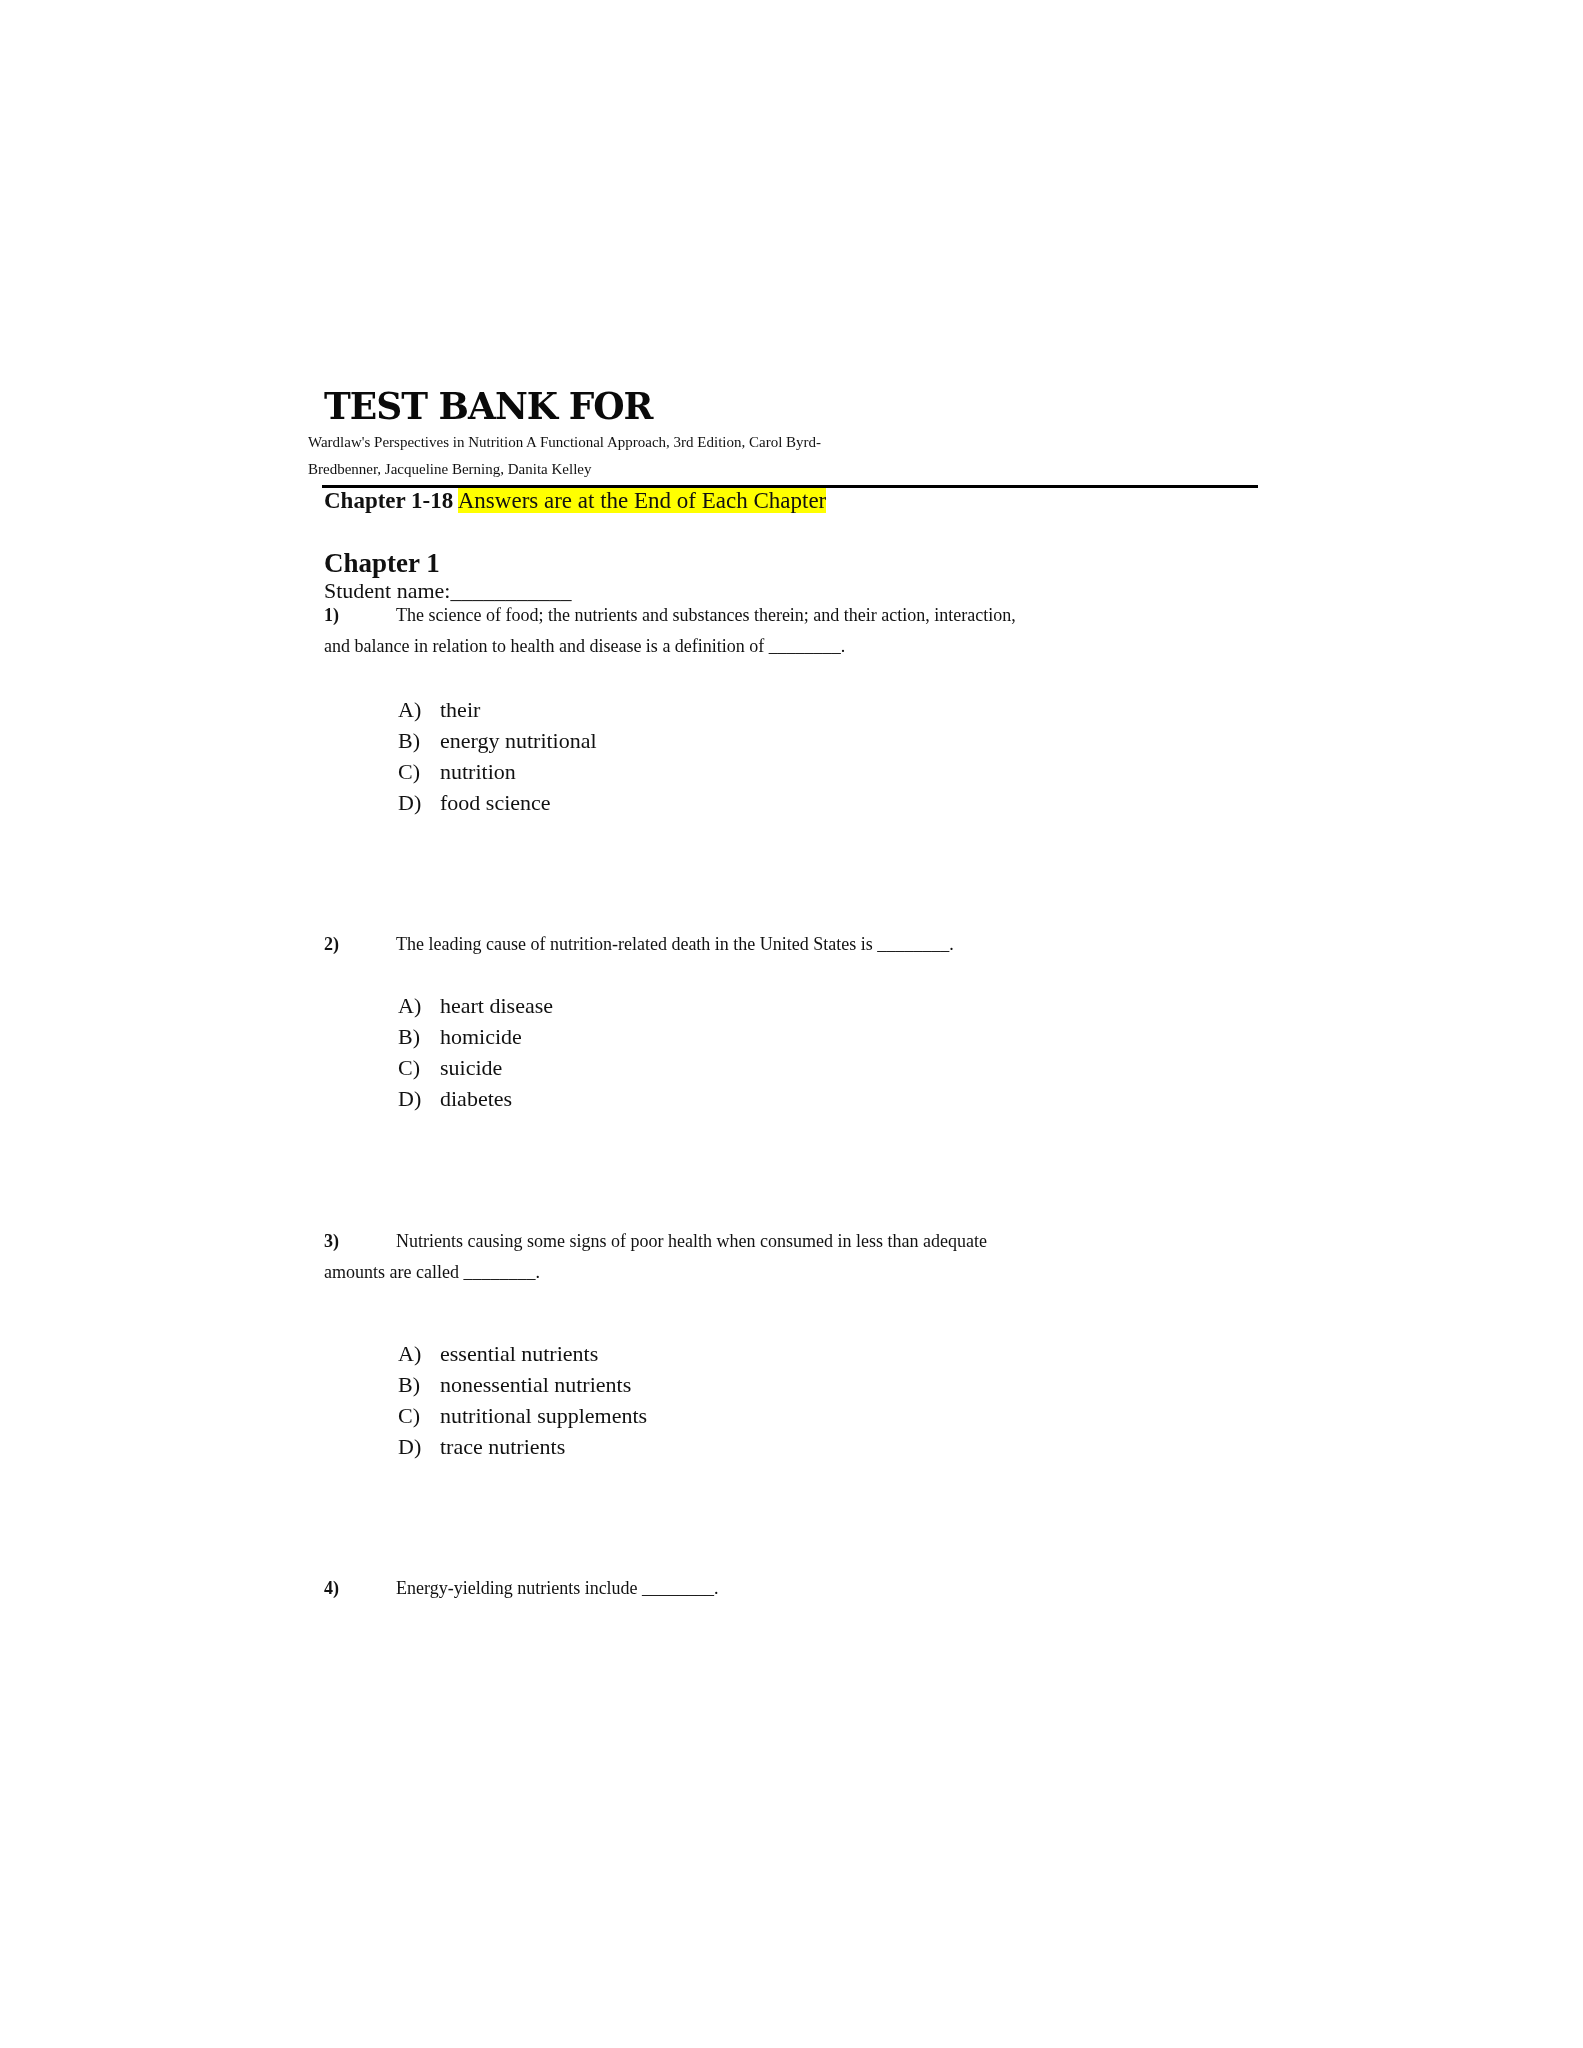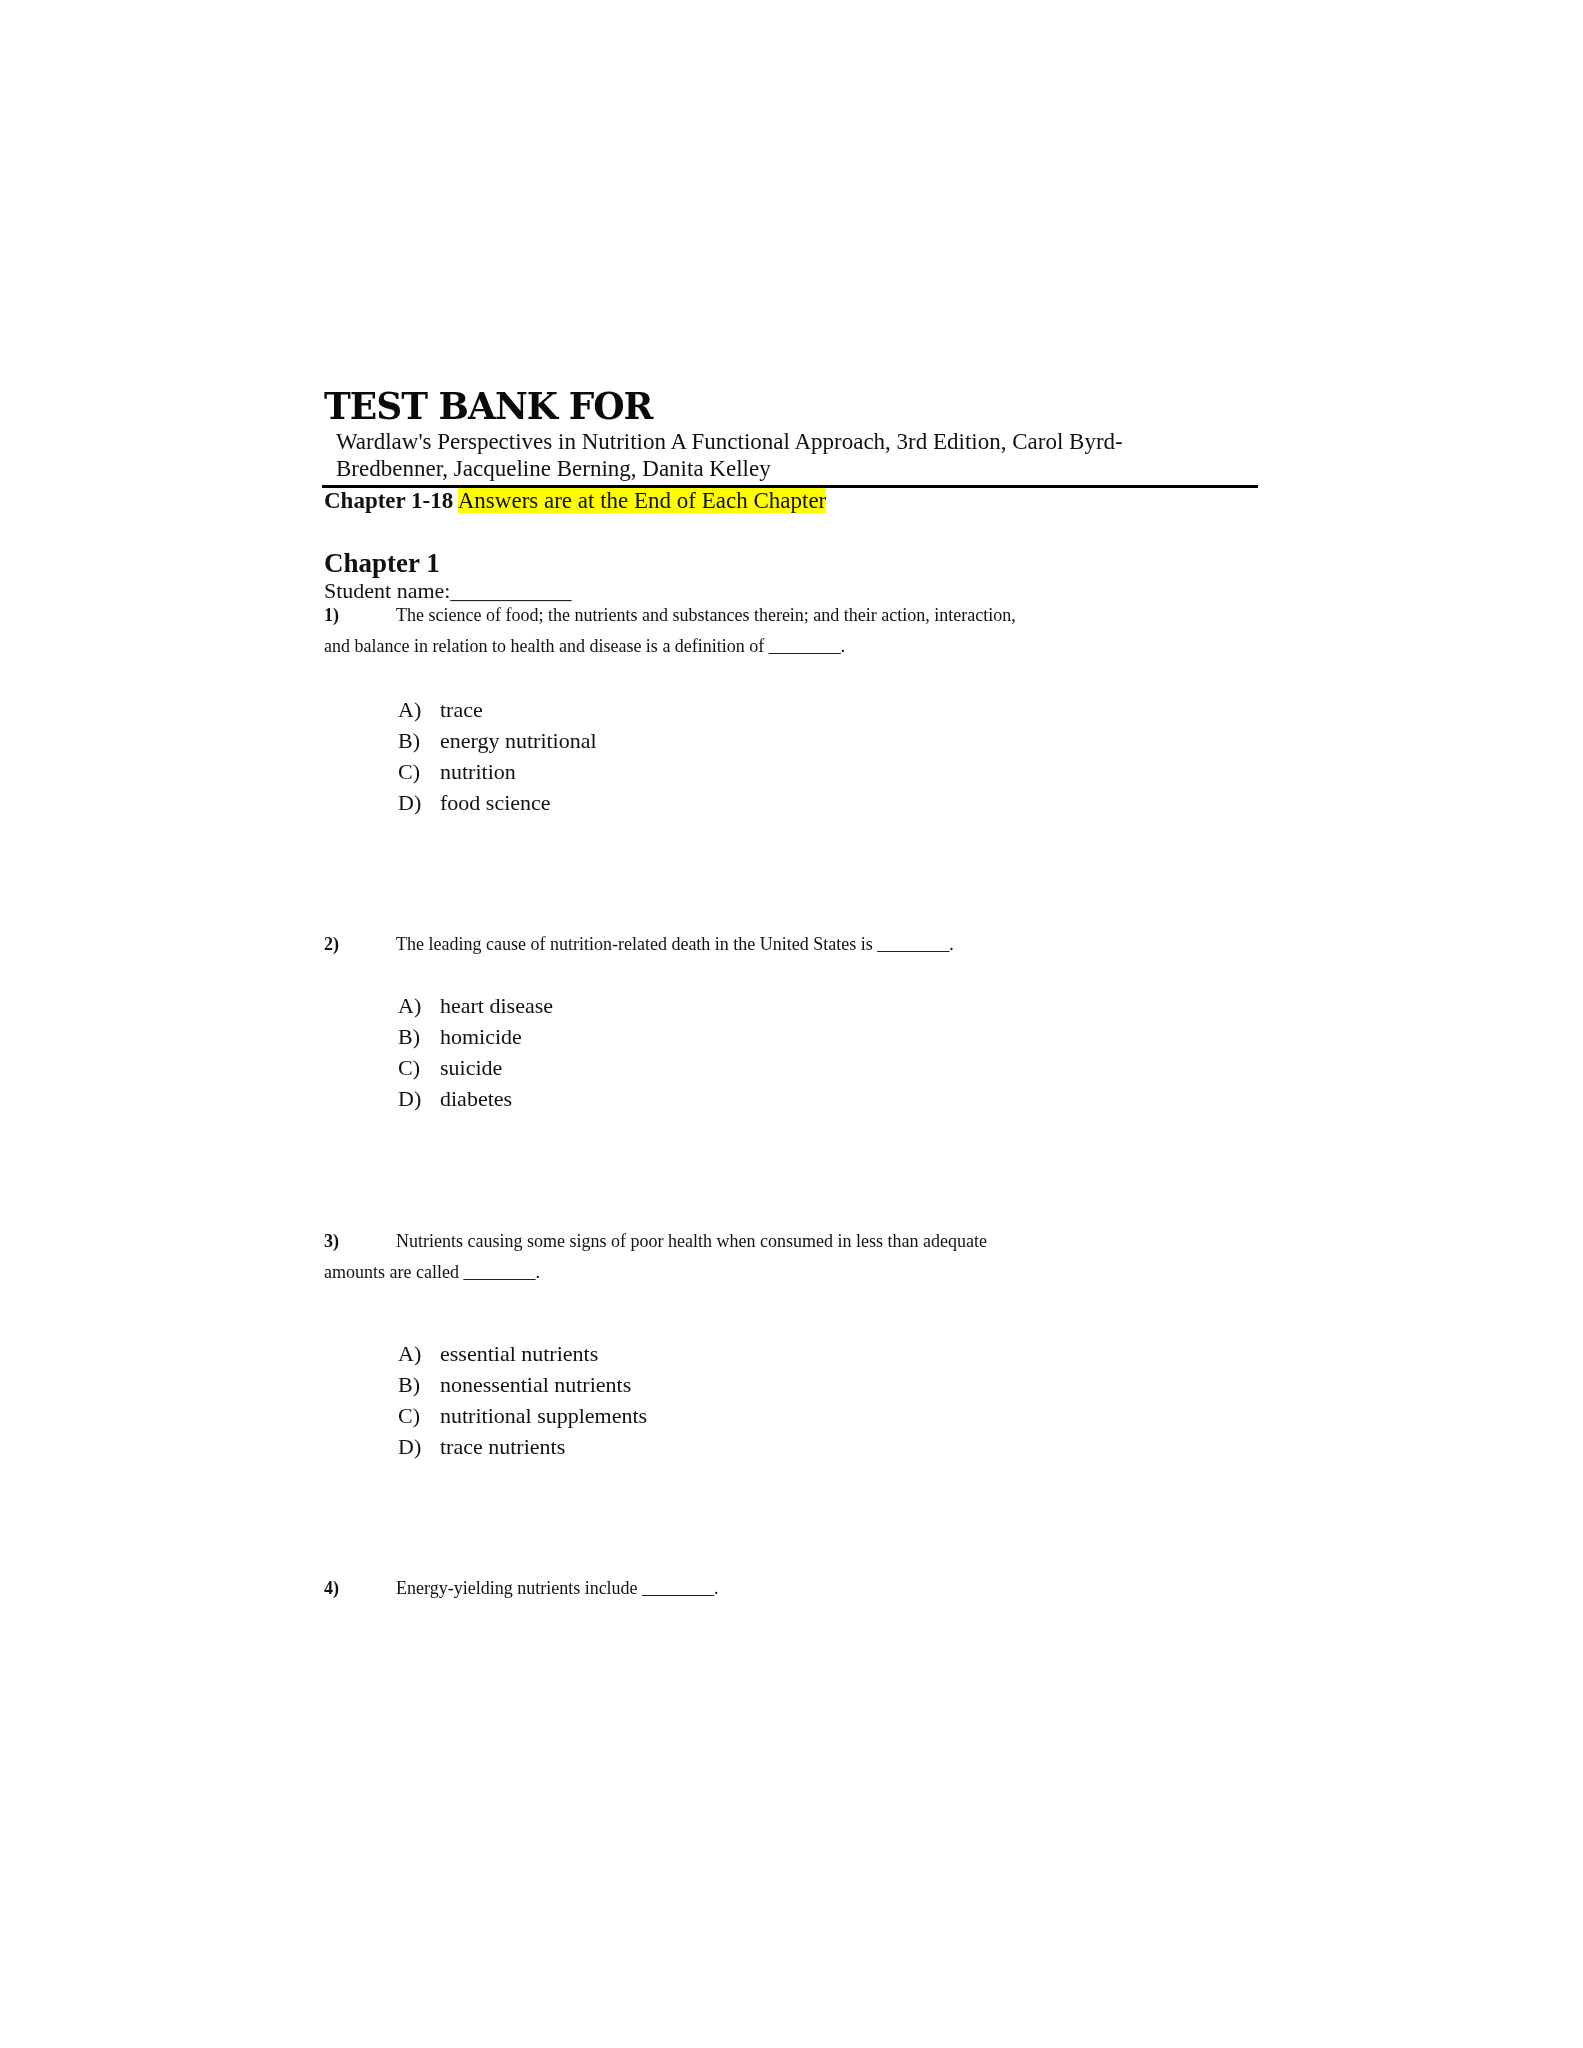--- a/index.html
+++ b/index.html
@@ -2,21 +2,21 @@
 <html><head>
 <meta charset="utf-8">
 <style>
   html, body { margin: 0; padding: 0; background: #ffffff; }
   body { width: 1583px; height: 2048px; position: relative; overflow: hidden;
          font-family: "Liberation Serif", "DejaVu Serif", serif; color: #111; }
   .abs { position: absolute; white-space: nowrap; }
   .title { left: 324px; top: 384px; font-family: "DejaVu Serif", "Liberation Serif", serif;
            font-weight: bold; font-size: 36px; letter-spacing: -1px; transform: scaleY(1.05);
            color: #0a0a0a; }
-  .sub { left: 336px; font-size: 23px; line-height: 28px; }
+  .sub { left: 308px; font-size: 15px; line-height: 28px; }
   .rule { left: 322px; top: 485px; width: 936px; height: 3px; background: #000; }
   .chapters { left: 324px; top: 488px; font-size: 23px; }
   .chapters b { font-weight: bold; }
   .hl { background: #ffff00; }
   .ch1 { left: 324px; top: 548px; font-size: 27px; font-weight: bold; }
   .student { left: 324px; top: 578px; font-size: 22px; }
   .q { left: 324px; font-size: 18px; }
   .q .num { font-weight: bold; display: inline-block; width: 72px; }
   .opt { left: 398px; font-size: 22px; }
   .opt .letter { display: inline-block; width: 42px; }
@@ -34,21 +34,21 @@
     <span class="hl">Answers are at the End of Each Chapter</span>
   </div>
 
   <div class="abs ch1">Chapter 1</div>
   <div class="abs student">Student name:___________</div>
 
   <div class="abs q" style="top:605px">
     <span class="num">1)</span><span>The science of food; the nutrients and substances therein; and their action, interaction,</span>
   </div>
   <div class="abs q" style="top:636px">and balance in relation to health and disease is a definition of ________.</div>
-  <div class="abs opt" style="top:697px"><span class="letter">A)</span><span>trace</span></div>
+  <div class="abs opt" style="top:697px"><span class="letter">A)</span><span>their</span></div>
   <div class="abs opt" style="top:728px"><span class="letter">B)</span><span>energy nutritional</span></div>
   <div class="abs opt" style="top:759px"><span class="letter">C)</span><span>nutrition</span></div>
   <div class="abs opt" style="top:790px"><span class="letter">D)</span><span>food science</span></div>
 
   <div class="abs q" style="top:934px">
     <span class="num">2)</span><span>The leading cause of nutrition-related death in the United States is ________.</span>
   </div>
   <div class="abs opt" style="top:993px"><span class="letter">A)</span><span>heart disease</span></div>
   <div class="abs opt" style="top:1024px"><span class="letter">B)</span><span>homicide</span></div>
   <div class="abs opt" style="top:1055px"><span class="letter">C)</span><span>suicide</span></div>

